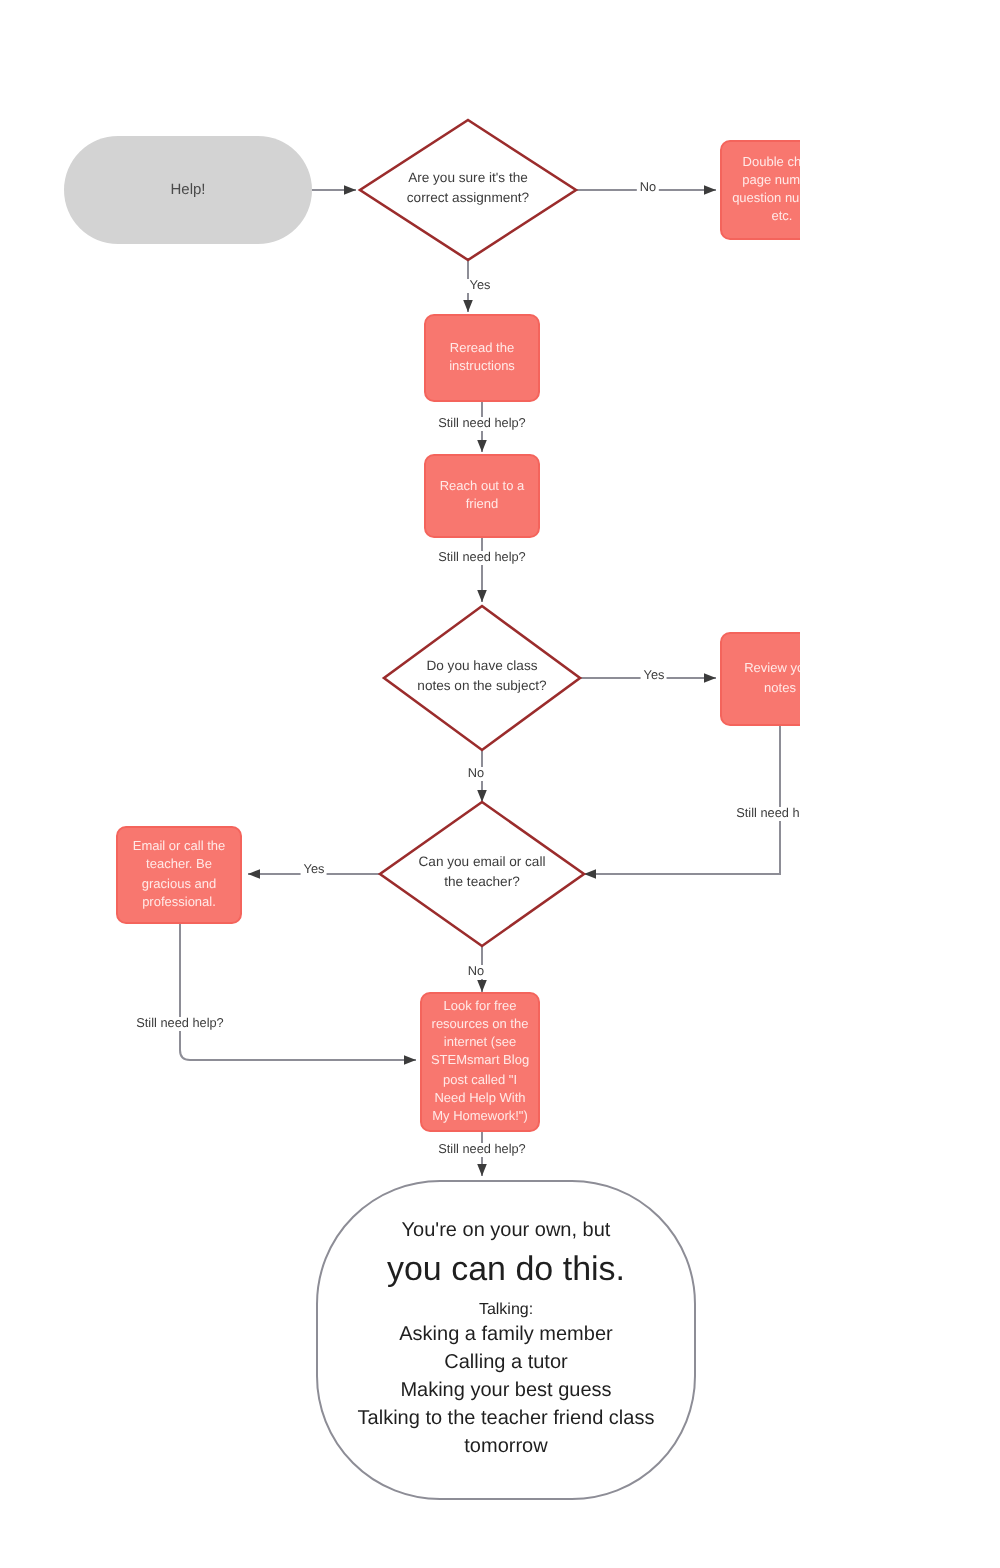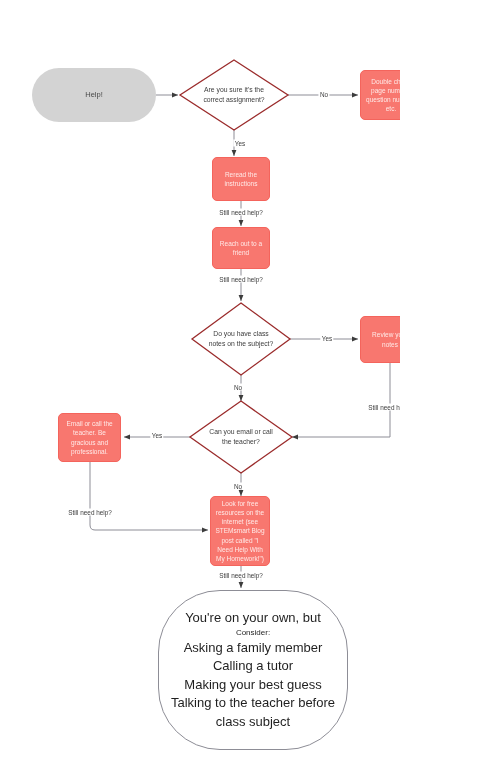--- a/index.html
+++ b/index.html
@@ -73,38 +73,38 @@
   
   .node-final {
     background: #ffffff;
     border: 1px solid #8d8d96;
     border-radius: 62px;
     flex-direction: column;
     color: #1f1f1f;
     padding: 14px 10px;
   }
   .final-lead {
-    font-size: 13px;
+    font-size: 10px;
     line-height: 1.4;
     margin-bottom: 1px;
   }
   .final-headline {
     font-size: 17px;
     line-height: 1.25;
     margin-bottom: 5px;
   }
   .final-consider {
     font-size: 8px;
     line-height: 1.35;
   }
   .final-list {
     list-style: none;
     margin: 0;
     padding: 0;
-    font-size: 13px;
+    font-size: 10px;
     line-height: 1.42;
     text-align: center;
   }
   
   .edge-label {
     position: absolute;
     font-size: 6.4px;
     color: #3c3c3c;
     background: #ffffff;
     padding: 0 1.5px;
@@ -192,26 +192,27 @@
   <div class="node node-process" style="left:58px; top:413px; width:63px; height:49px;">
     <span class="label">Email or call the teacher. Be gracious and professional.</span>
   </div>
 
   <div class="node node-process" style="left:210px; top:496px; width:60px; height:70px;">
     <span class="label">Look for free resources on the internet (see STEMsmart Blog post called "I Need Help With My Homework!")</span>
   </div>
 
   <div class="node node-final" style="left:158px; top:590px; width:190px; height:160px;">
     <div class="final-lead">You're on your own, but</div>
-    <div class="final-consider">Consider:</div>
+    <div class="final-headline">you can do this.</div>
+    <div class="final-consider">Talking:</div>
     <ul class="final-list">
       <li>Asking a family member</li>
       <li>Calling a tutor</li>
       <li>Making your best guess</li>
-      <li>Talking to the teacher before class subject</li>
+      <li>Talking to the teacher friend class tomorrow</li>
     </ul>
   </div>
 
   <div class="edge-label" style="left:324px; top:94px;">No</div>
   <div class="edge-label" style="left:240px; top:143px;">Yes</div>
   <div class="edge-label" style="left:241px; top:212px;">Still need help?</div>
   <div class="edge-label" style="left:241px; top:279px;">Still need help?</div>
   <div class="edge-label" style="left:327px; top:338px;">Yes</div>
   <div class="edge-label" style="left:238px; top:387px;">No</div>
   <div class="edge-label" style="left:390px; top:407px;">Still need help?</div>

